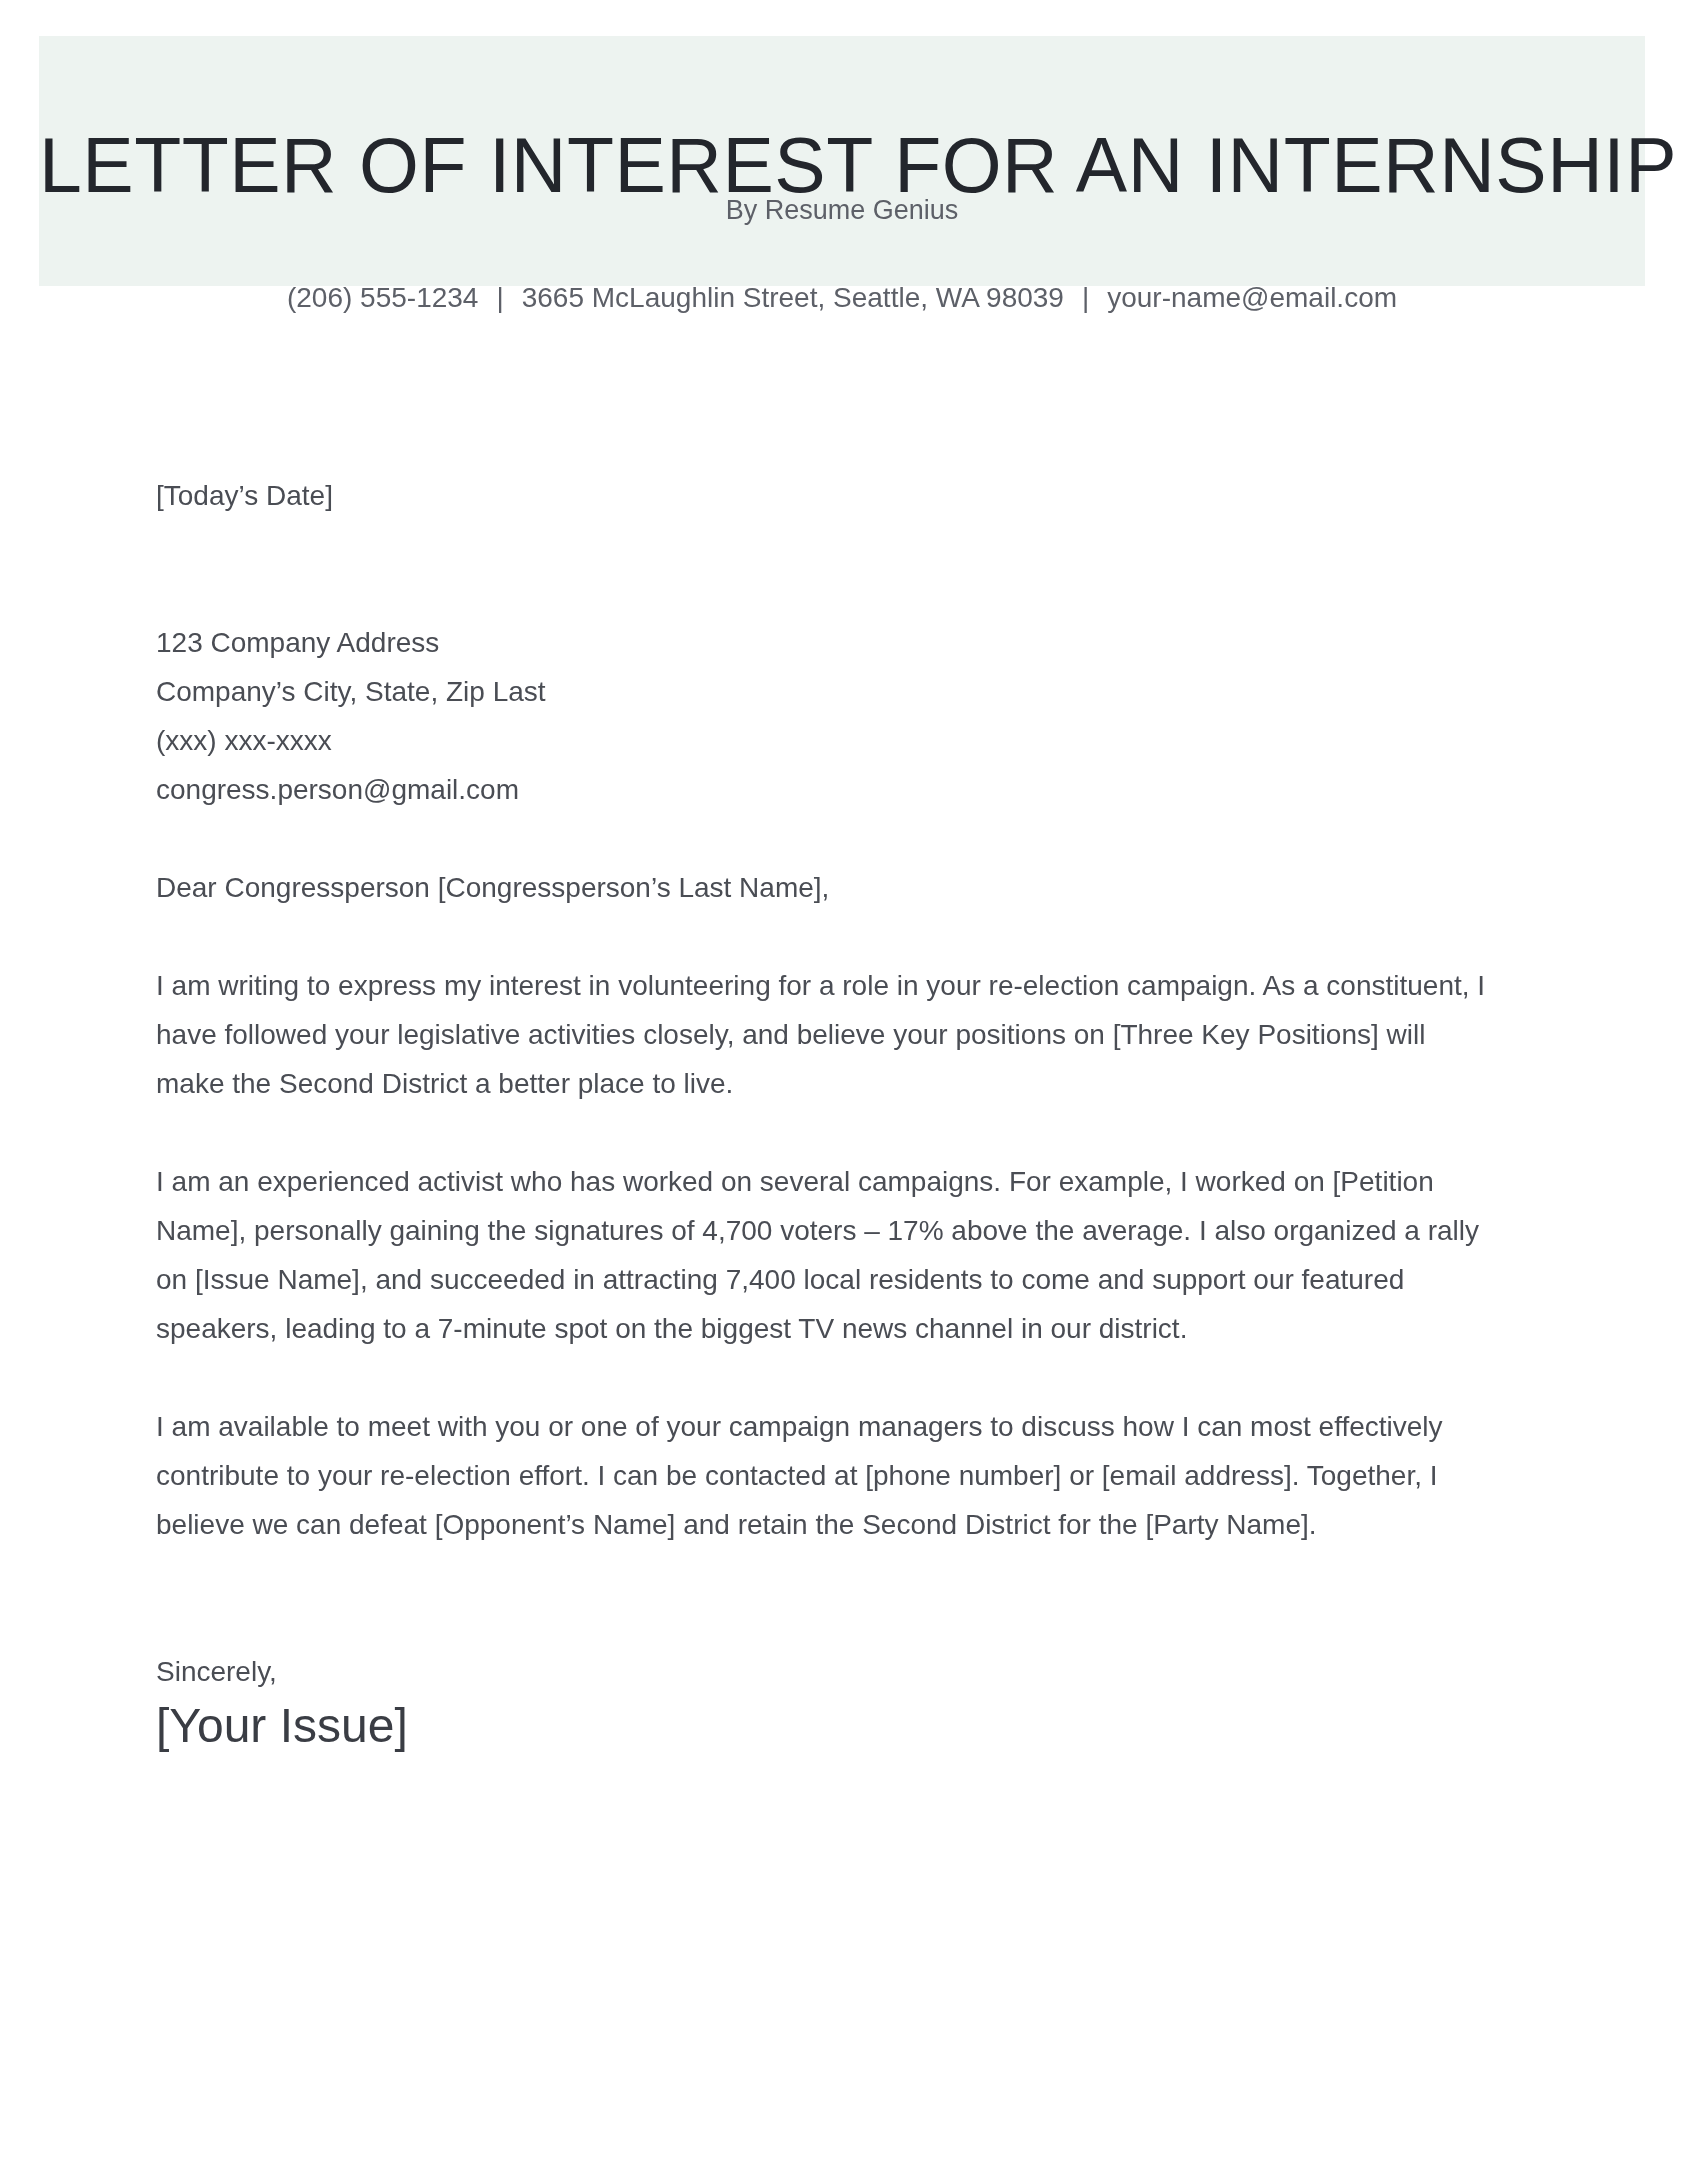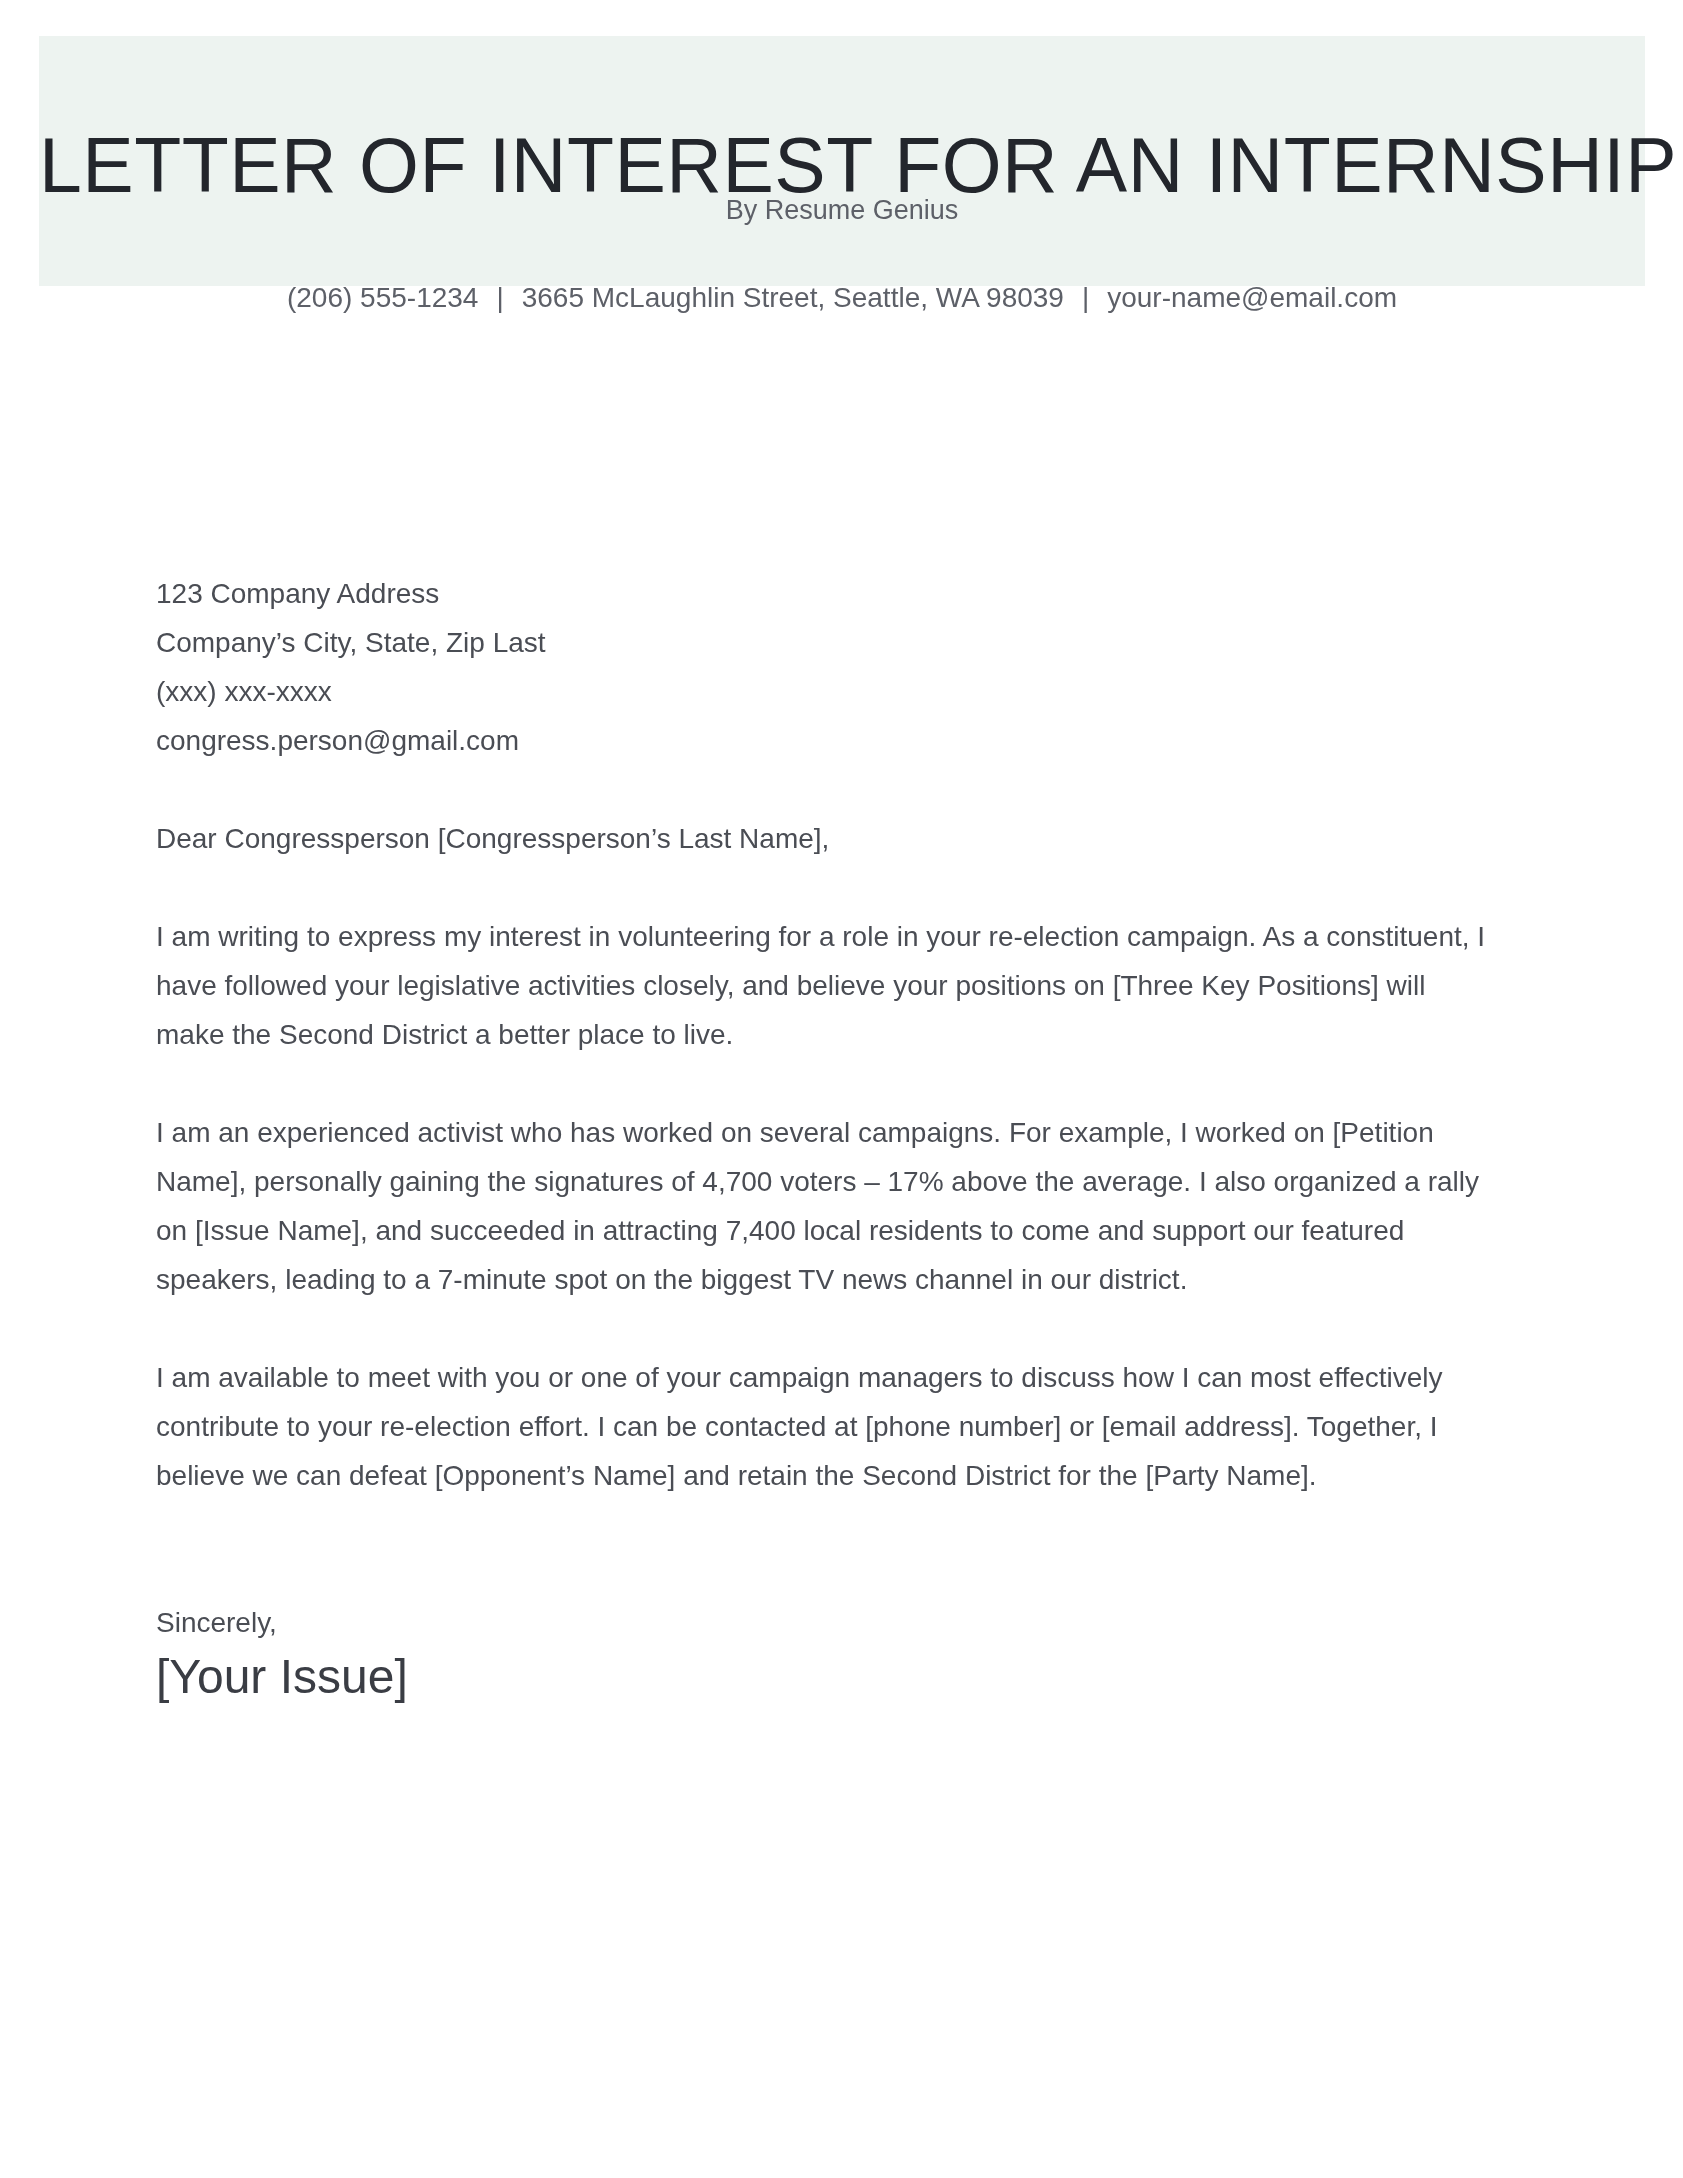--- a/index.html
+++ b/index.html
@@ -27,20 +27,21 @@
 
 <div class="header">
   <h1 class="title">LETTER OF INTEREST FOR AN INTERNSHIP</h1>
   <div class="byline">By Resume Genius</div>
   <div class="contact">
     <span>(206) 555-1234</span><span class="sep">|</span><span>3665 McLaughlin Street, Seattle, WA 98039</span><span class="sep">|</span><span>your-name@email.com</span>
   </div>
 </div>
 
 <div class="letter">
+  <p>[Today’s Date]</p>
   <div class="gap"></div>
   <div class="gap"></div>
   <div>
     <p>123 Company Address</p>
     <p>Company’s City, State, Zip Last</p>
     <p>(xxx) xxx-xxxx</p>
     <p>congress.person@gmail.com</p>
   </div>
   <div class="gap"></div>
   <p>Dear Congressperson [Congressperson’s Last Name],</p>

